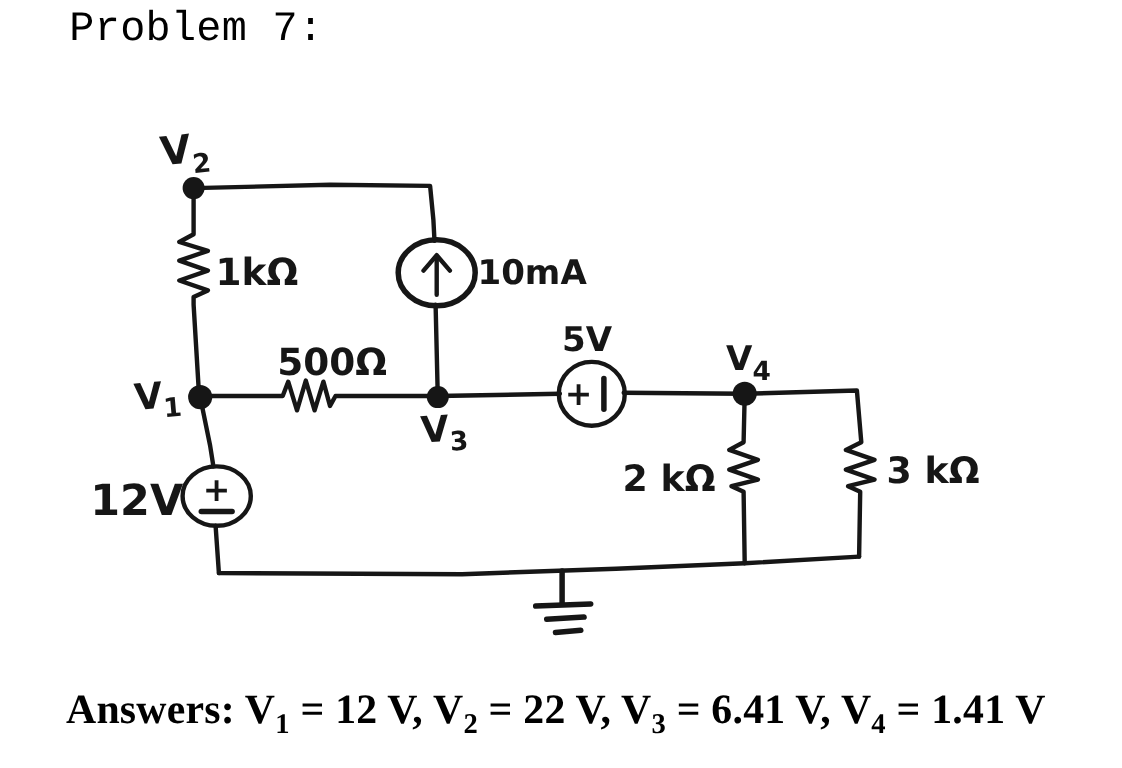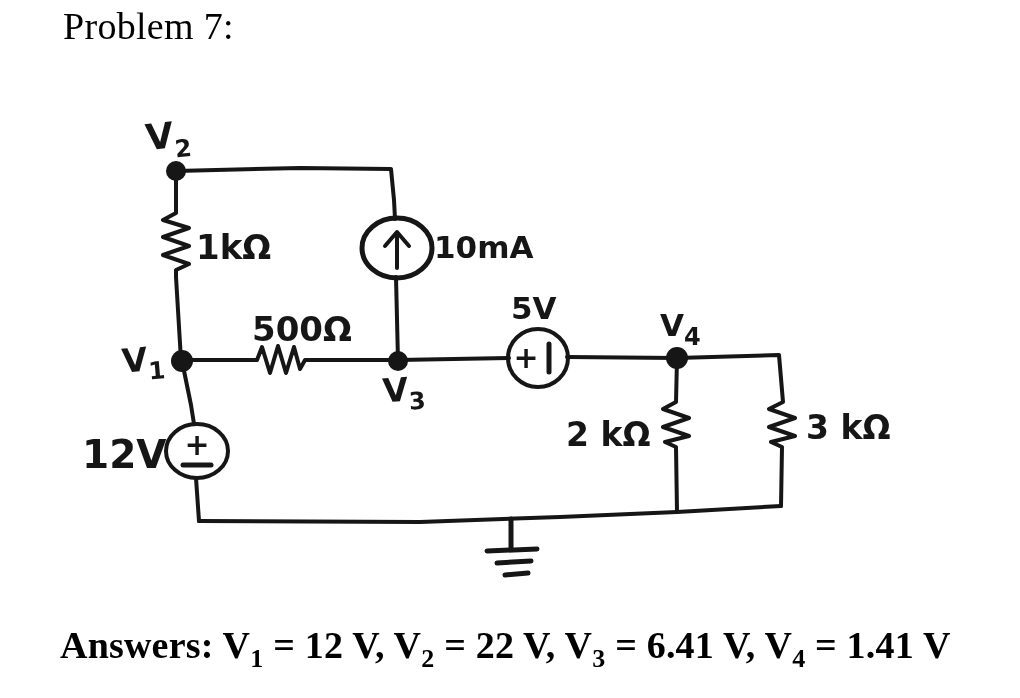--- a/index.html
+++ b/index.html
@@ -1,20 +1,20 @@
 <!DOCTYPE html>
 <html><head>
 <meta charset="utf-8">
 <style>
   html,body { margin:0; padding:0; }
   body {
     width:1020px; height:698px; background:#ffffff; position:relative;
     font-family:"Liberation Serif", serif; color:#000; overflow:hidden;
   }
-  .print-block { position:absolute; left:63px; top:6px; font-size:38px; line-height:41px; letter-spacing:.3px; }
+  .print-block { position:absolute; left:63px; top:6px; font-size:38px; line-height:41px; letter-spacing:.3px;font-family:Liberation Mono, monospace; }
   .answers-line { position:absolute; left:60px; top:623px; font-size:38px; letter-spacing:.2px; white-space:nowrap;font-weight:bold; }
   .answers-line sub { font-size:26px; line-height:0; vertical-align:-9px; }
   svg.circuit { position:absolute; left:0; top:0; width:1020px; height:698px; }
   .ink   { stroke:#161616; fill:none; stroke-linecap:round; stroke-linejoin:round; }
   .w4    { stroke-width:4px; }
   .w5    { stroke-width:5px; }
   .dot   { fill:#161616; stroke:none; }
   .hand  { font-family:"DejaVu Sans", sans-serif; font-weight:bold; fill:#161616; stroke:none; }
   .hsub  { font-size:24px; }
 </style>

